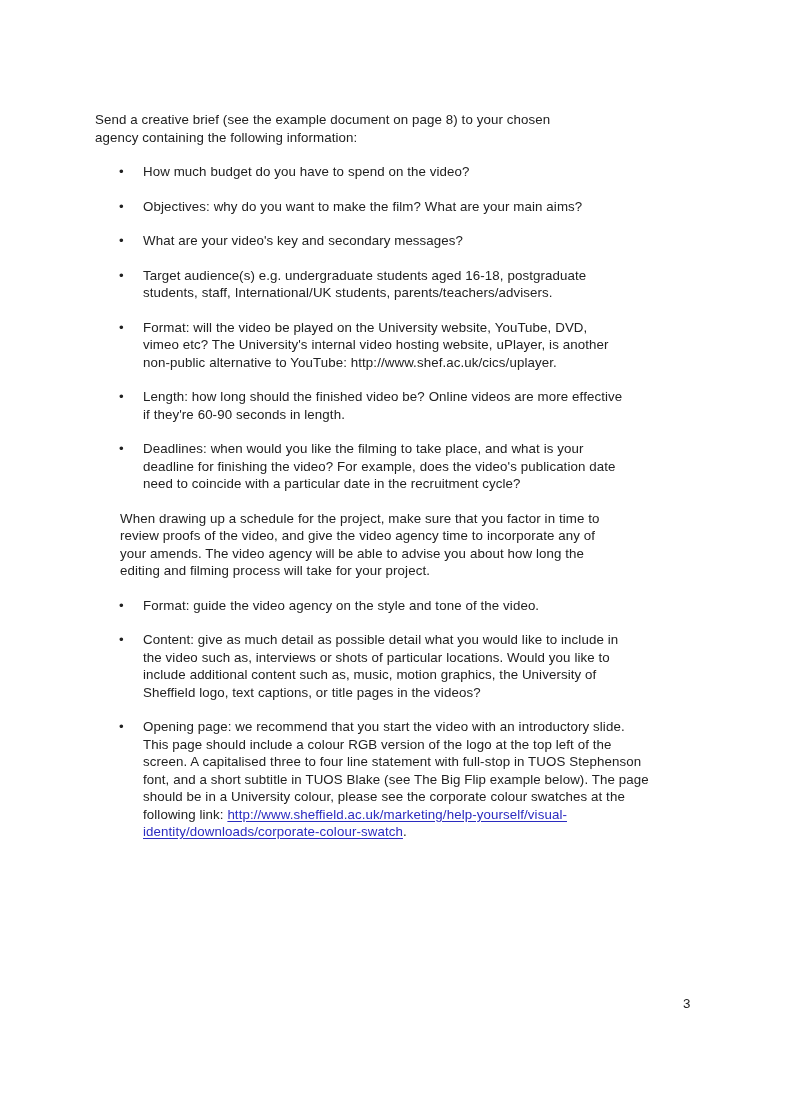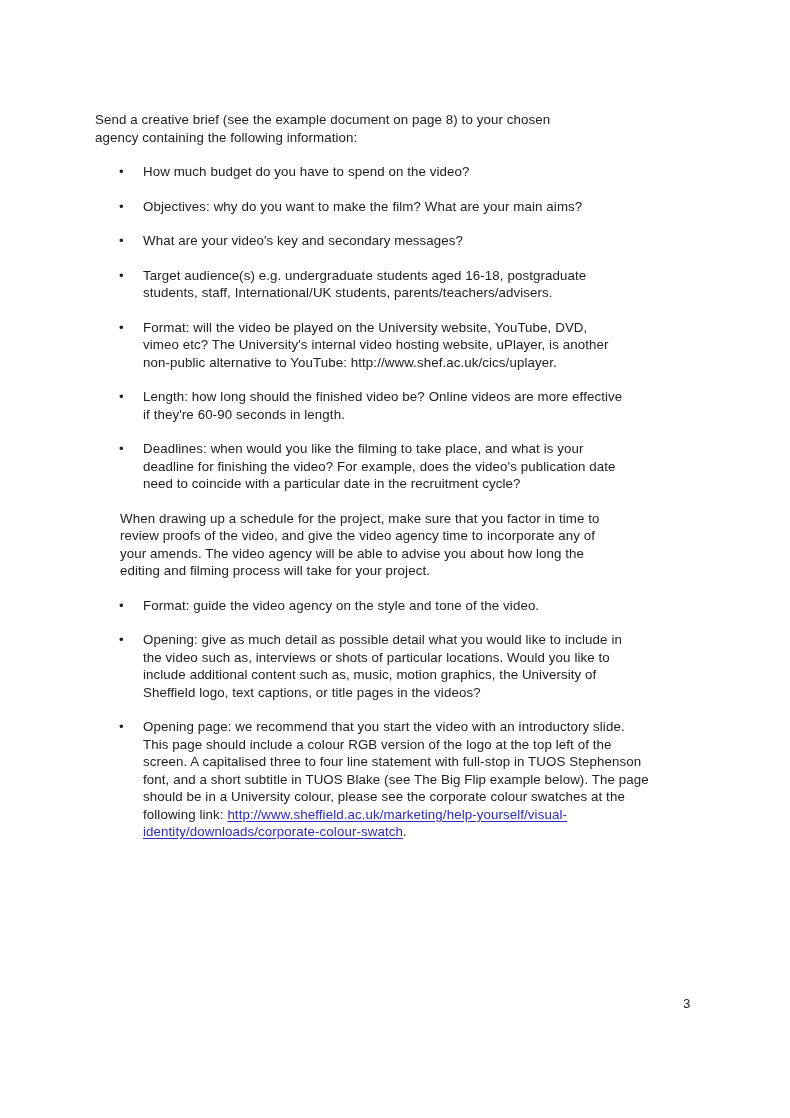--- a/index.html
+++ b/index.html
@@ -124,21 +124,21 @@
 your amends. The video agency will be able to advise you about how long the
 editing and filming process will take for your project.</span></p>
 
   <div class="bullet block">
     <span class="dot">•</span>
     <p class="btext"><span class="b">Format:</span><span> guide the video agency on the style and tone of the video.</span></p>
   </div>
 
   <div class="bullet block">
     <span class="dot">•</span>
-    <p class="btext"><span class="b">Opening:</span><span> give as much detail as possible detail what you would like to include in
+    <p class="btext"><span class="b">Content:</span><span> give as much detail as possible detail what you would like to include in
 the video such as, interviews or shots of particular locations. Would you like to
 include additional content such as, music, motion graphics, the University of
 Sheffield logo, text captions, or title pages in the videos?</span></p>
   </div>
 
 
   <div class="bullet block">
     <span class="dot">•</span>
     <p class="btext"><span class="b">Opening page:</span><span> we recommend that you start the video with an introductory slide.
 This page should include a colour RGB version of the logo at the top left of the

